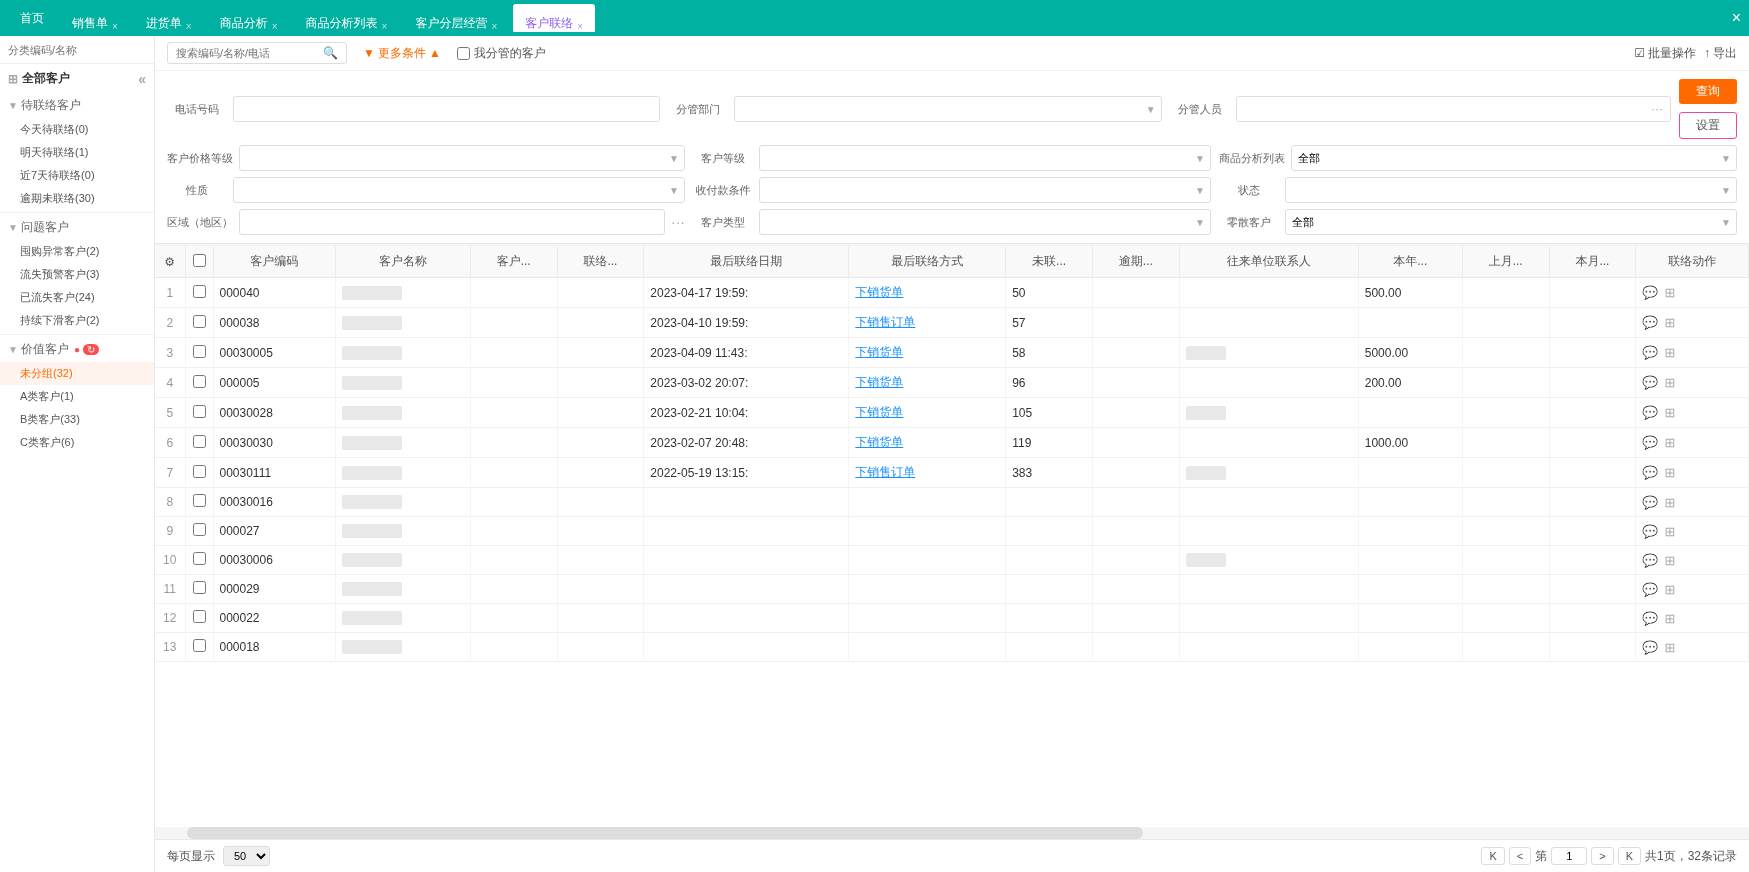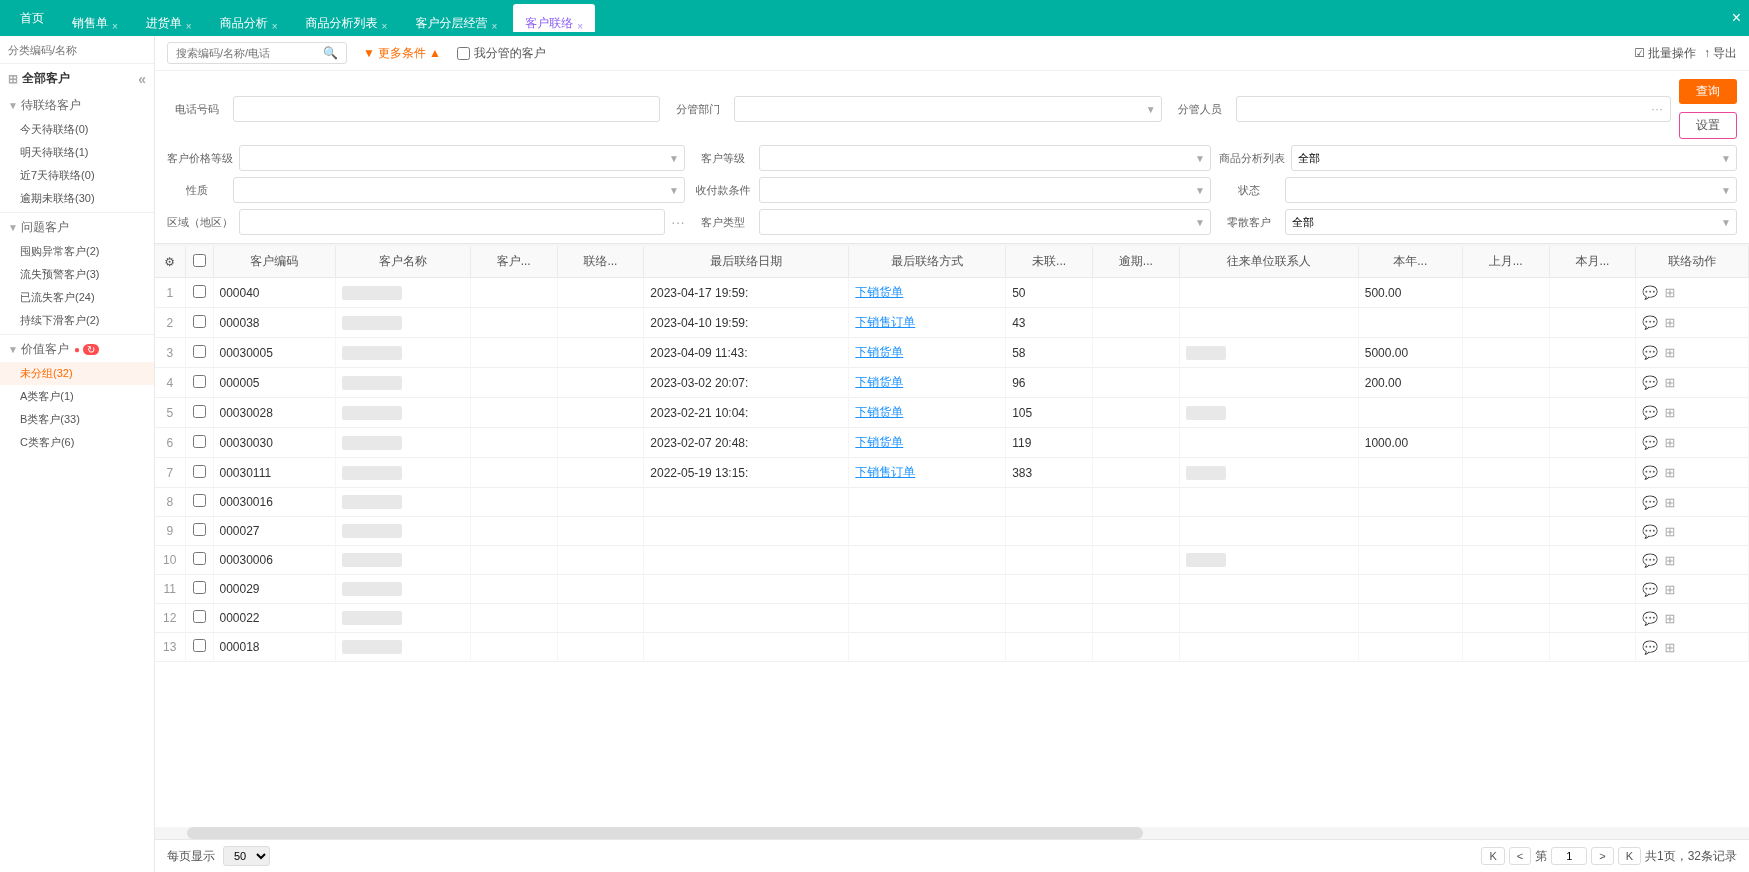--- a/index.html
+++ b/index.html
@@ -586,21 +586,21 @@
     </tr>
             <tr>
       <td class="center" style="color:#999;">2</td>
       <td class="center"><input type="checkbox" style=""></td>
       <td>000038</td>
       <td><span class="blurred">&nbsp;&nbsp;&nbsp;&nbsp;&nbsp;&nbsp;&nbsp;&nbsp;</span></td>
       <td></td>
       <td></td>
       <td>2023-04-10 19:59:</td>
       <td><span class="link-text">下销售订单</span></td>
-      <td>43</td>
+      <td>57</td>
       <td></td>
       <td></td>
       <td></td>
       <td></td>
       <td></td>
       <td>
         <div class="action-icons">
           <span class="action-icon">💬</span>
           <span class="action-icon">⊞</span>
         </div>

